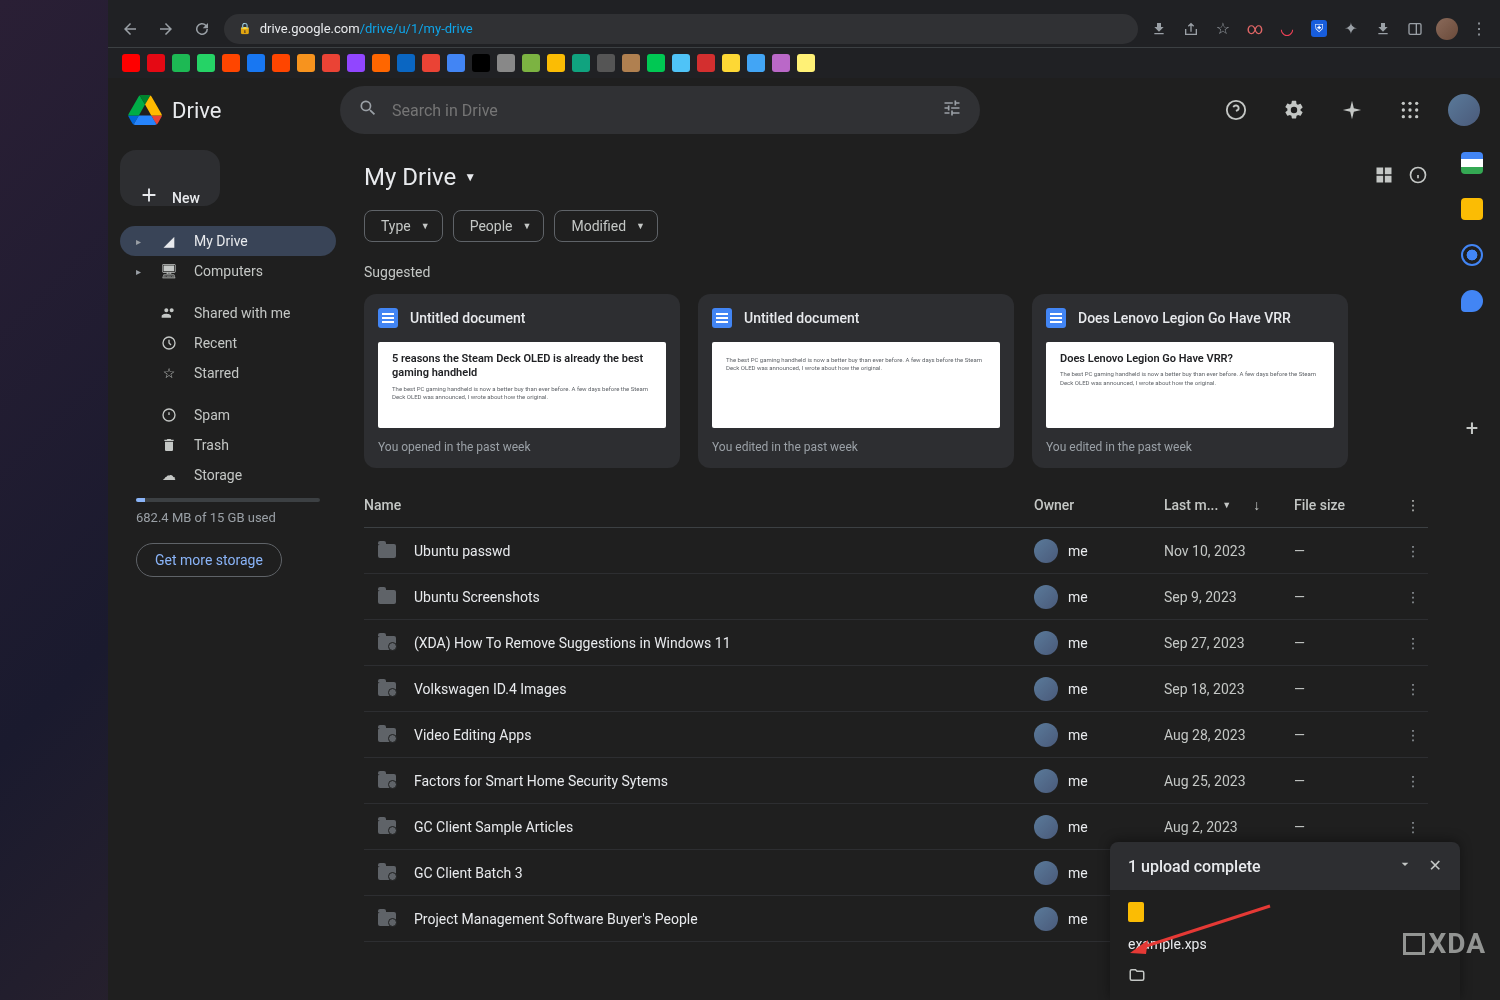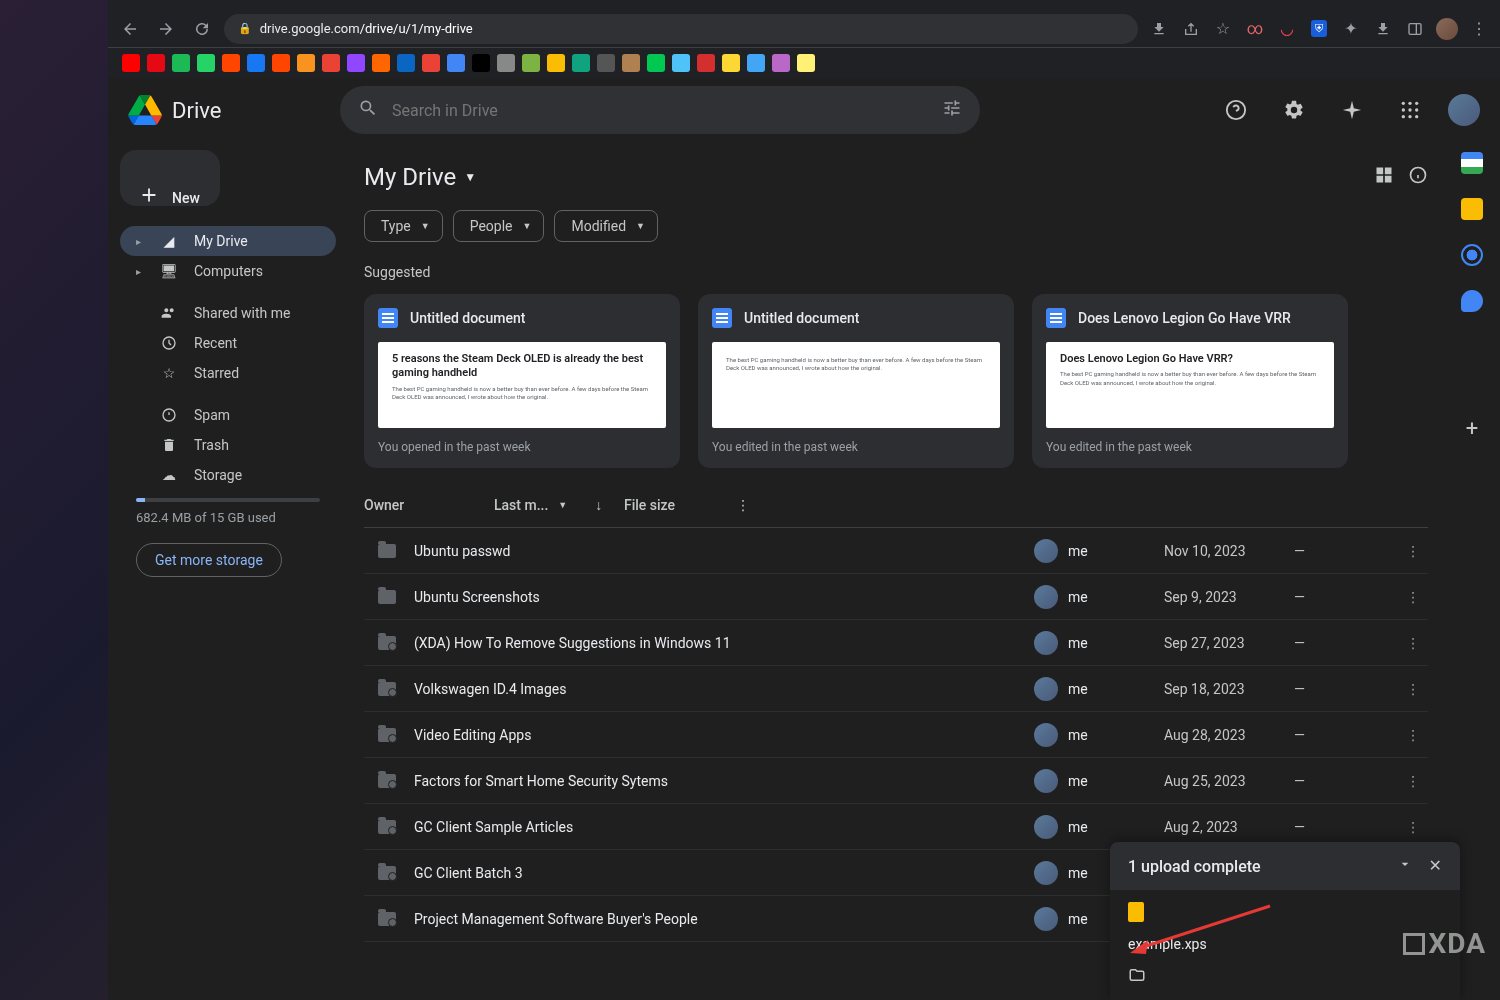--- a/index.html
+++ b/index.html
@@ -6,21 +6,21 @@
 body { background: #1a1a2e; width: 1500px; height: 1000px; overflow: hidden; position: relative; }
 .desktop-bg { position: absolute; inset: 0; background: linear-gradient(135deg, #2a1f35 0%, #1a1a2e 30%, #3a2a2a 70%, #4a3535 100%); }
 .browser { position: absolute; left: 108px; top: 0; right: 0; bottom: 0; background: #202124; display: flex; flex-direction: column; }
 .tab-bar { height: 10px; background: #202124; }
 .url-bar { height: 38px; display: flex; align-items: center; padding: 0 8px; gap: 8px; background: #202124; border-bottom: 1px solid #3c4043; }
 .nav-btn { width: 28px; height: 28px; display: flex; align-items: center; justify-content: center; color: #9aa0a6; cursor: pointer; border-radius: 50%; }
 .nav-btn svg { width: 18px; height: 18px; fill: currentColor; }
 .url-input { flex: 1; background: #303134; border-radius: 16px; height: 30px; display: flex; align-items: center; padding: 0 14px; color: #e8eaed; font-size: 13px; gap: 8px; }
 .url-lock { color: #9aa0a6; font-size: 11px; }
 .url-text { color: #e8eaed; }
-.url-text .dim { color: #ffffff; margin-top: 8px; }
+.url-text .dim { color: #0ea5e9; margin-top: 8px; }
 .url-icons { display: flex; gap: 6px; align-items: center; }
 .url-icon { width: 26px; height: 26px; display: flex; align-items: center; justify-content: center; color: #9aa0a6; font-size: 16px; }
 .bookmark-bar { height: 30px; display: flex; align-items: center; padding: 0 14px; gap: 7px; background: #202124; }
 .bm { width: 18px; height: 18px; border-radius: 3px; }
 .drive-app { flex: 1; background: #1f1f1f; display: flex; flex-direction: column; overflow: hidden; }
 .drive-header { height: 64px; display: flex; align-items: center; padding: 0 20px; gap: 12px; }
 .drive-logo { display: flex; align-items: center; gap: 10px; width: 200px; }
 .logo-tri { width: 34px; height: 30px; position: relative; }
 .drive-title { color: #e8eaed; font-size: 22px; }
 .search-bar { flex: 1; max-width: 640px; height: 48px; background: #303134; border-radius: 24px; display: flex; align-items: center; padding: 0 18px; gap: 14px; }
@@ -59,21 +59,21 @@
 .doc-icon { width: 20px; height: 20px; background: #4285f4; border-radius: 3px; position: relative; }
 .doc-icon::after { content: ''; position: absolute; left: 4px; top: 5px; right: 4px; height: 2px; background: white; box-shadow: 0 4px 0 white, 0 8px 0 white; }
 .sug-title { color: #e8eaed; font-size: 14px; font-weight: 500; white-space: nowrap; overflow: hidden; text-overflow: ellipsis; }
 .sug-preview { background: white; height: 86px; border-radius: 2px; padding: 10px 14px; overflow: hidden; }
 .sug-preview .pt { color: #202124; font-size: 11px; font-weight: 600; line-height: 1.3; }
 .sug-preview .ps { color: #5f6368; font-size: 6px; margin-top: 4px; line-height: 1.4; }
 .sug-meta { color: #9aa0a6; font-size: 12px; margin-top: 12px; }
 .table-head { display: flex; align-items: center; height: 46px; border-bottom: 1px solid #3c4043; color: #c4c7c5; font-size: 14px; font-weight: 500; }
 .col-name { flex: 1; }
 .col-owner { width: 130px; }
-.col-mod { width: 130px; display: flex; align-items: center; gap: 10px; }
+.col-mod { width: 130px; display: flex; align-items: center; gap: 4px; }
 .col-size { width: 104px; }
 .col-menu { width: 30px; text-align: center; }
 .file-row { display: flex; align-items: center; height: 46px; border-bottom: 1px solid #2d2e31; color: #e8eaed; font-size: 14px; }
 .fname { flex: 1; display: flex; align-items: center; gap: 18px; padding-left: 14px; }
 .folder-icon { width: 18px; height: 14px; background: #5f6368; border-radius: 2px; position: relative; }
 .folder-icon::before { content: ''; position: absolute; top: -3px; left: 0; width: 8px; height: 3px; background: #5f6368; border-radius: 2px 2px 0 0; }
 .folder-icon.shared::after { content: ''; position: absolute; bottom: -1px; right: -1px; width: 7px; height: 7px; background: #5f6368; border-radius: 50%; border: 1px solid #1f1f1f; }
 .fowner { width: 130px; display: flex; align-items: center; gap: 10px; }
 .owner-av { width: 24px; height: 24px; border-radius: 50%; background: linear-gradient(135deg, #5a7a9a, #4a5a7a); }
 .fmod { width: 130px; color: #c4c7c5; }
@@ -380,20 +380,21 @@
                   <div class="sug-title">Does Lenovo Legion Go Have VRR</div>
                 </div>
                 <div class="sug-preview">
                   <div class="pt">Does Lenovo Legion Go Have VRR?</div>
                   <div class="ps">The best PC gaming handheld is now a better buy than ever before. A few days before the Steam Deck OLED was announced, I wrote about how the original.</div>
                 </div>
                 <div class="sug-meta">You edited in the past week</div>
               </div>
             </div>
           <div class="table-head">
+            <div class="col-name">Name</div>
             <div class="col-owner">Owner</div>
             <div class="col-mod">
                 <span>Last m...</span>
                 <span style="font-size:9px">▼</span>
                 <span style="margin-left:18px">↓</span>
               </div>
             <div class="col-size">File size</div>
             <div class="col-menu">⋮</div>
           </div>
           <div id="file-list">

